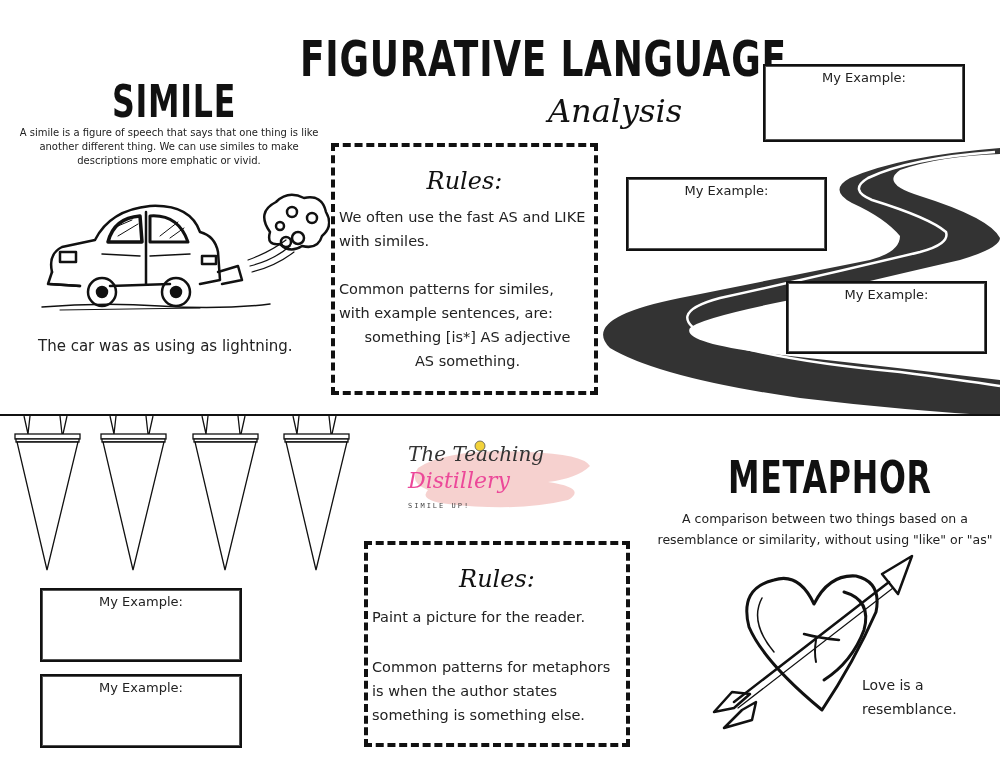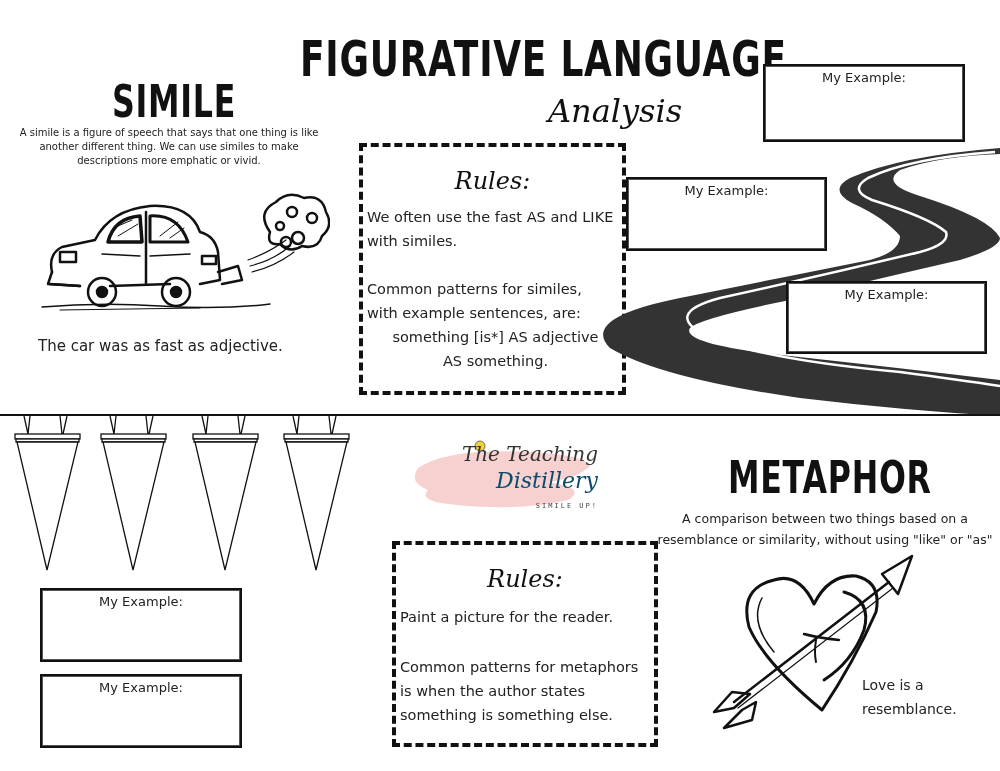--- a/index.html
+++ b/index.html
@@ -6,33 +6,33 @@
     body { width: 1000px; height: 771px; position: relative; overflow: hidden; font-family: "DejaVu Sans", sans-serif; color: #111; }
     .abs { position: absolute; }
     .brush { font-family: "DejaVu Sans", sans-serif; font-weight: bold; letter-spacing: 1px; color: #111; transform: scaleX(0.72); transform-origin: left top; white-space: nowrap; }
     .hand { font-family: "DejaVu Sans", sans-serif; color: #222; }
     .script { font-family: "DejaVu Serif", serif; font-style: italic; color: #111; }
     #title { left: 300px; top: 30px; font-size: 50px; }
     #subtitle { left: 548px; top: 92px; font-size: 32px; }
     #simile-heading { left: 112px; top: 76px; font-size: 44px; }
     #simile-def { left: 10px; top: 126px; width: 318px; font-size: 10px; line-height: 14px; text-align: center; }
     #simile-example { left: 38px; top: 337px; font-size: 15px; }
-    .rules { border: 4px dashed #111; box-sizing: border-box; margin-left: 28px; }
+    .rules { border: 4px dashed #111; box-sizing: border-box; }
     #rules1 { left: 331px; top: 143px; width: 267px; height: 252px; }
     #rules2 { left: 364px; top: 541px; width: 266px; height: 206px; }
     .rules-title { position: absolute; width: 100%; text-align: center; font-size: 24px; }
     .rules-text { position: absolute; left: 4px; right: 6px; font-size: 14.5px; line-height: 24px; }
     .example-box { position: absolute; border: 2px solid #111; box-shadow: inset 0 0 0 1px #555; background: #fff; box-sizing: border-box; }
     .example-label { display: block; text-align: center; font-size: 13px; padding-top: 4px; color: #222; }
     #divider { left: 0; top: 414px; width: 1000px; height: 2px; background: #111; }
     #metaphor-heading { left: 728px; top: 452px; font-size: 44px; }
     #metaphor-def { left: 655px; top: 508px; width: 340px; font-size: 12.5px; line-height: 21px; text-align: center; }
     #metaphor-example { left: 862px; top: 673px; width: 70px; font-size: 14px; line-height: 24px; text-align: left; }
     #logo { left: 408px; top: 432px; width: 190px; height: 88px; }
-    .logo-text { position: absolute; width: 100%; text-align: right; }
+    .logo-text { position: absolute; width: 100%; text-align: left; }
   </style>
 </head>
 <body>
 
 <div id="title" class="abs brush">FIGURATIVE LANGUAGE</div>
 <div id="subtitle" class="abs script">Analysis</div>
 
 <div id="simile-heading" class="abs brush">SIMILE</div>
 <div id="simile-def" class="abs hand">A simile is a figure of speech that says that one thing is like another different thing. We can use similes to make descriptions more emphatic or vivid.</div>
 
@@ -71,21 +71,21 @@
 
     <path d="M230 40 Q216 20 236 10 Q248 -2 264 6 Q282 2 286 20 Q294 34 282 44 Q278 58 262 54 Q250 62 240 52 Q226 54 230 40 Z"></path>
     <circle cx="252" cy="20" r="5"></circle>
       <circle cx="272" cy="26" r="5"></circle>
       <circle cx="240" cy="34" r="4"></circle>
     <circle cx="258" cy="46" r="6"></circle>
       <circle cx="246" cy="50" r="5"></circle>
   </g>
 </svg>
 
-<div id="simile-example" class="abs hand">The car was as fast as adjective.</div>
+<div id="simile-example" class="abs hand">The car was as using as lightning.</div>
 
 <div id="rules1" class="abs rules">
   <div class="rules-title script" style="top:20px">Rules:</div>
   <div class="rules-text hand" style="top:58px">We often use the fast AS and LIKE with similes.</div>
   <div class="rules-text hand" style="top:178px;left:20px;right:14px;text-align:center">something [is*] AS adjective AS something.</div>
   <div class="rules-text hand" style="top:130px">Common patterns for similes, with example sentences, are:</div>
 </div>
 
 <svg class="abs" style="left:600px;top:148px" width="400" height="268" viewBox="0 0 400 268">
   <path d="M400 0 Q300 8 250 30 Q228 42 252 55 Q285 70 300 88 Q300 104 270 112 Q190 128 80 150 Q-20 170 10 200 Q60 230 200 250 Q300 262 400 268 L400 232 Q300 220 190 208 Q80 196 90 180 Q100 170 190 152 Q290 128 360 112 Q400 100 400 90 Q390 70 320 48 Q280 36 300 22 Q340 8 400 6 Z" fill="#333"></path>
@@ -139,21 +139,21 @@
 <div class="example-box" style="left:40px;top:674px;width:202px;height:74px">
   <span class="example-label hand">My Example:</span>
 </div>
 
 <div id="logo" class="abs">
   <svg class="abs" style="left:0;top:6px" width="190" height="72" viewBox="0 0 190 72">
     <path d="M10 30 Q40 10 120 14 Q175 16 182 28 Q170 40 140 44 Q180 50 160 62 Q110 74 40 66 Q10 62 20 52 Q0 44 10 30 Z" fill="#f4c6c3" opacity="0.8"></path>
     <circle cx="72" cy="8" r="5" fill="#f2d23a" stroke="#555" stroke-width="0.8"></circle>
   </svg>
   <div class="logo-text script" style="top:10px;font-size:20px;color:#333">The Teaching</div>
-  <div class="logo-text script" style="top:36px;font-size:22px;color:#0c4a6e">Distillery</div>
+  <div class="logo-text script" style="top:36px;font-size:22px;color:#ec4899">Distillery</div>
   <div class="logo-text" style="top:70px;font-size:7px;letter-spacing:2px;color:#444;font-family:'DejaVu Sans Mono',monospace">SIMILE UP!</div>
 </div>
 
 <div id="rules2" class="abs rules">
   <div class="rules-title script" style="top:20px">Rules:</div>
   <div class="rules-text hand" style="top:110px">Common patterns for metaphors is when the author states something is something else.</div>
   <div class="rules-text hand" style="top:60px">Paint a picture for the reader.</div>
 </div>
 
 <div id="metaphor-heading" class="abs brush">METAPHOR</div>

